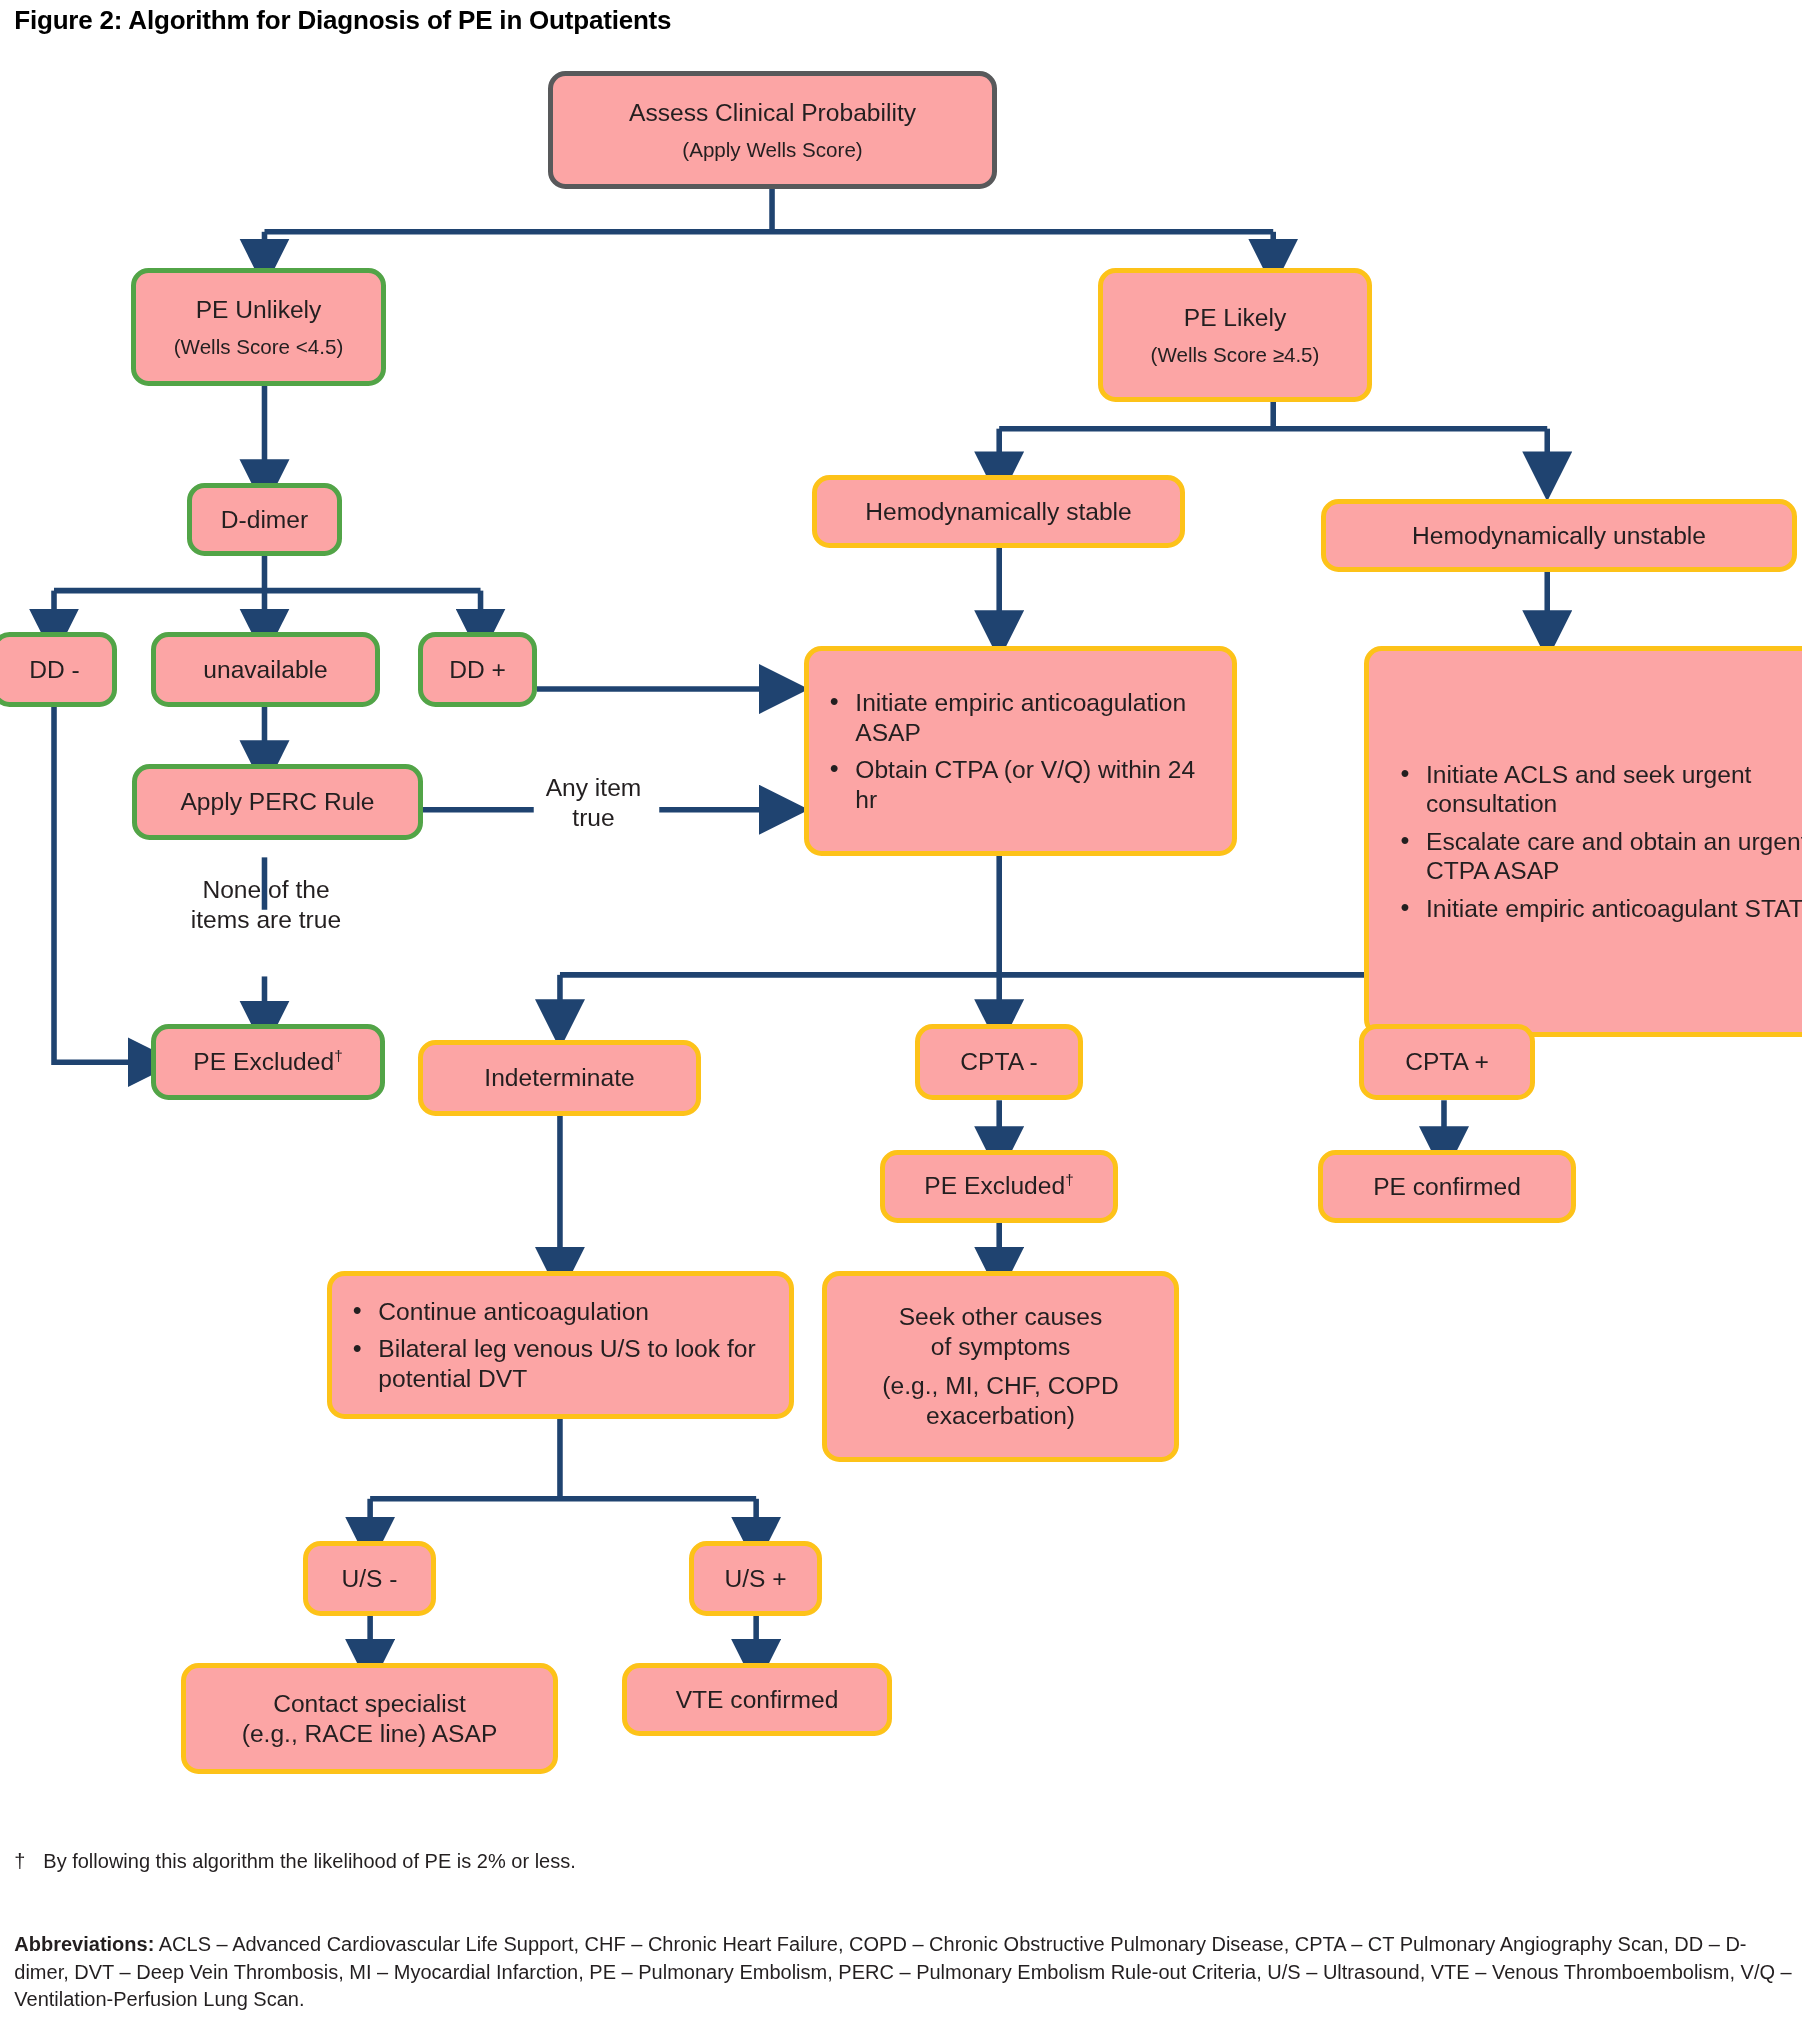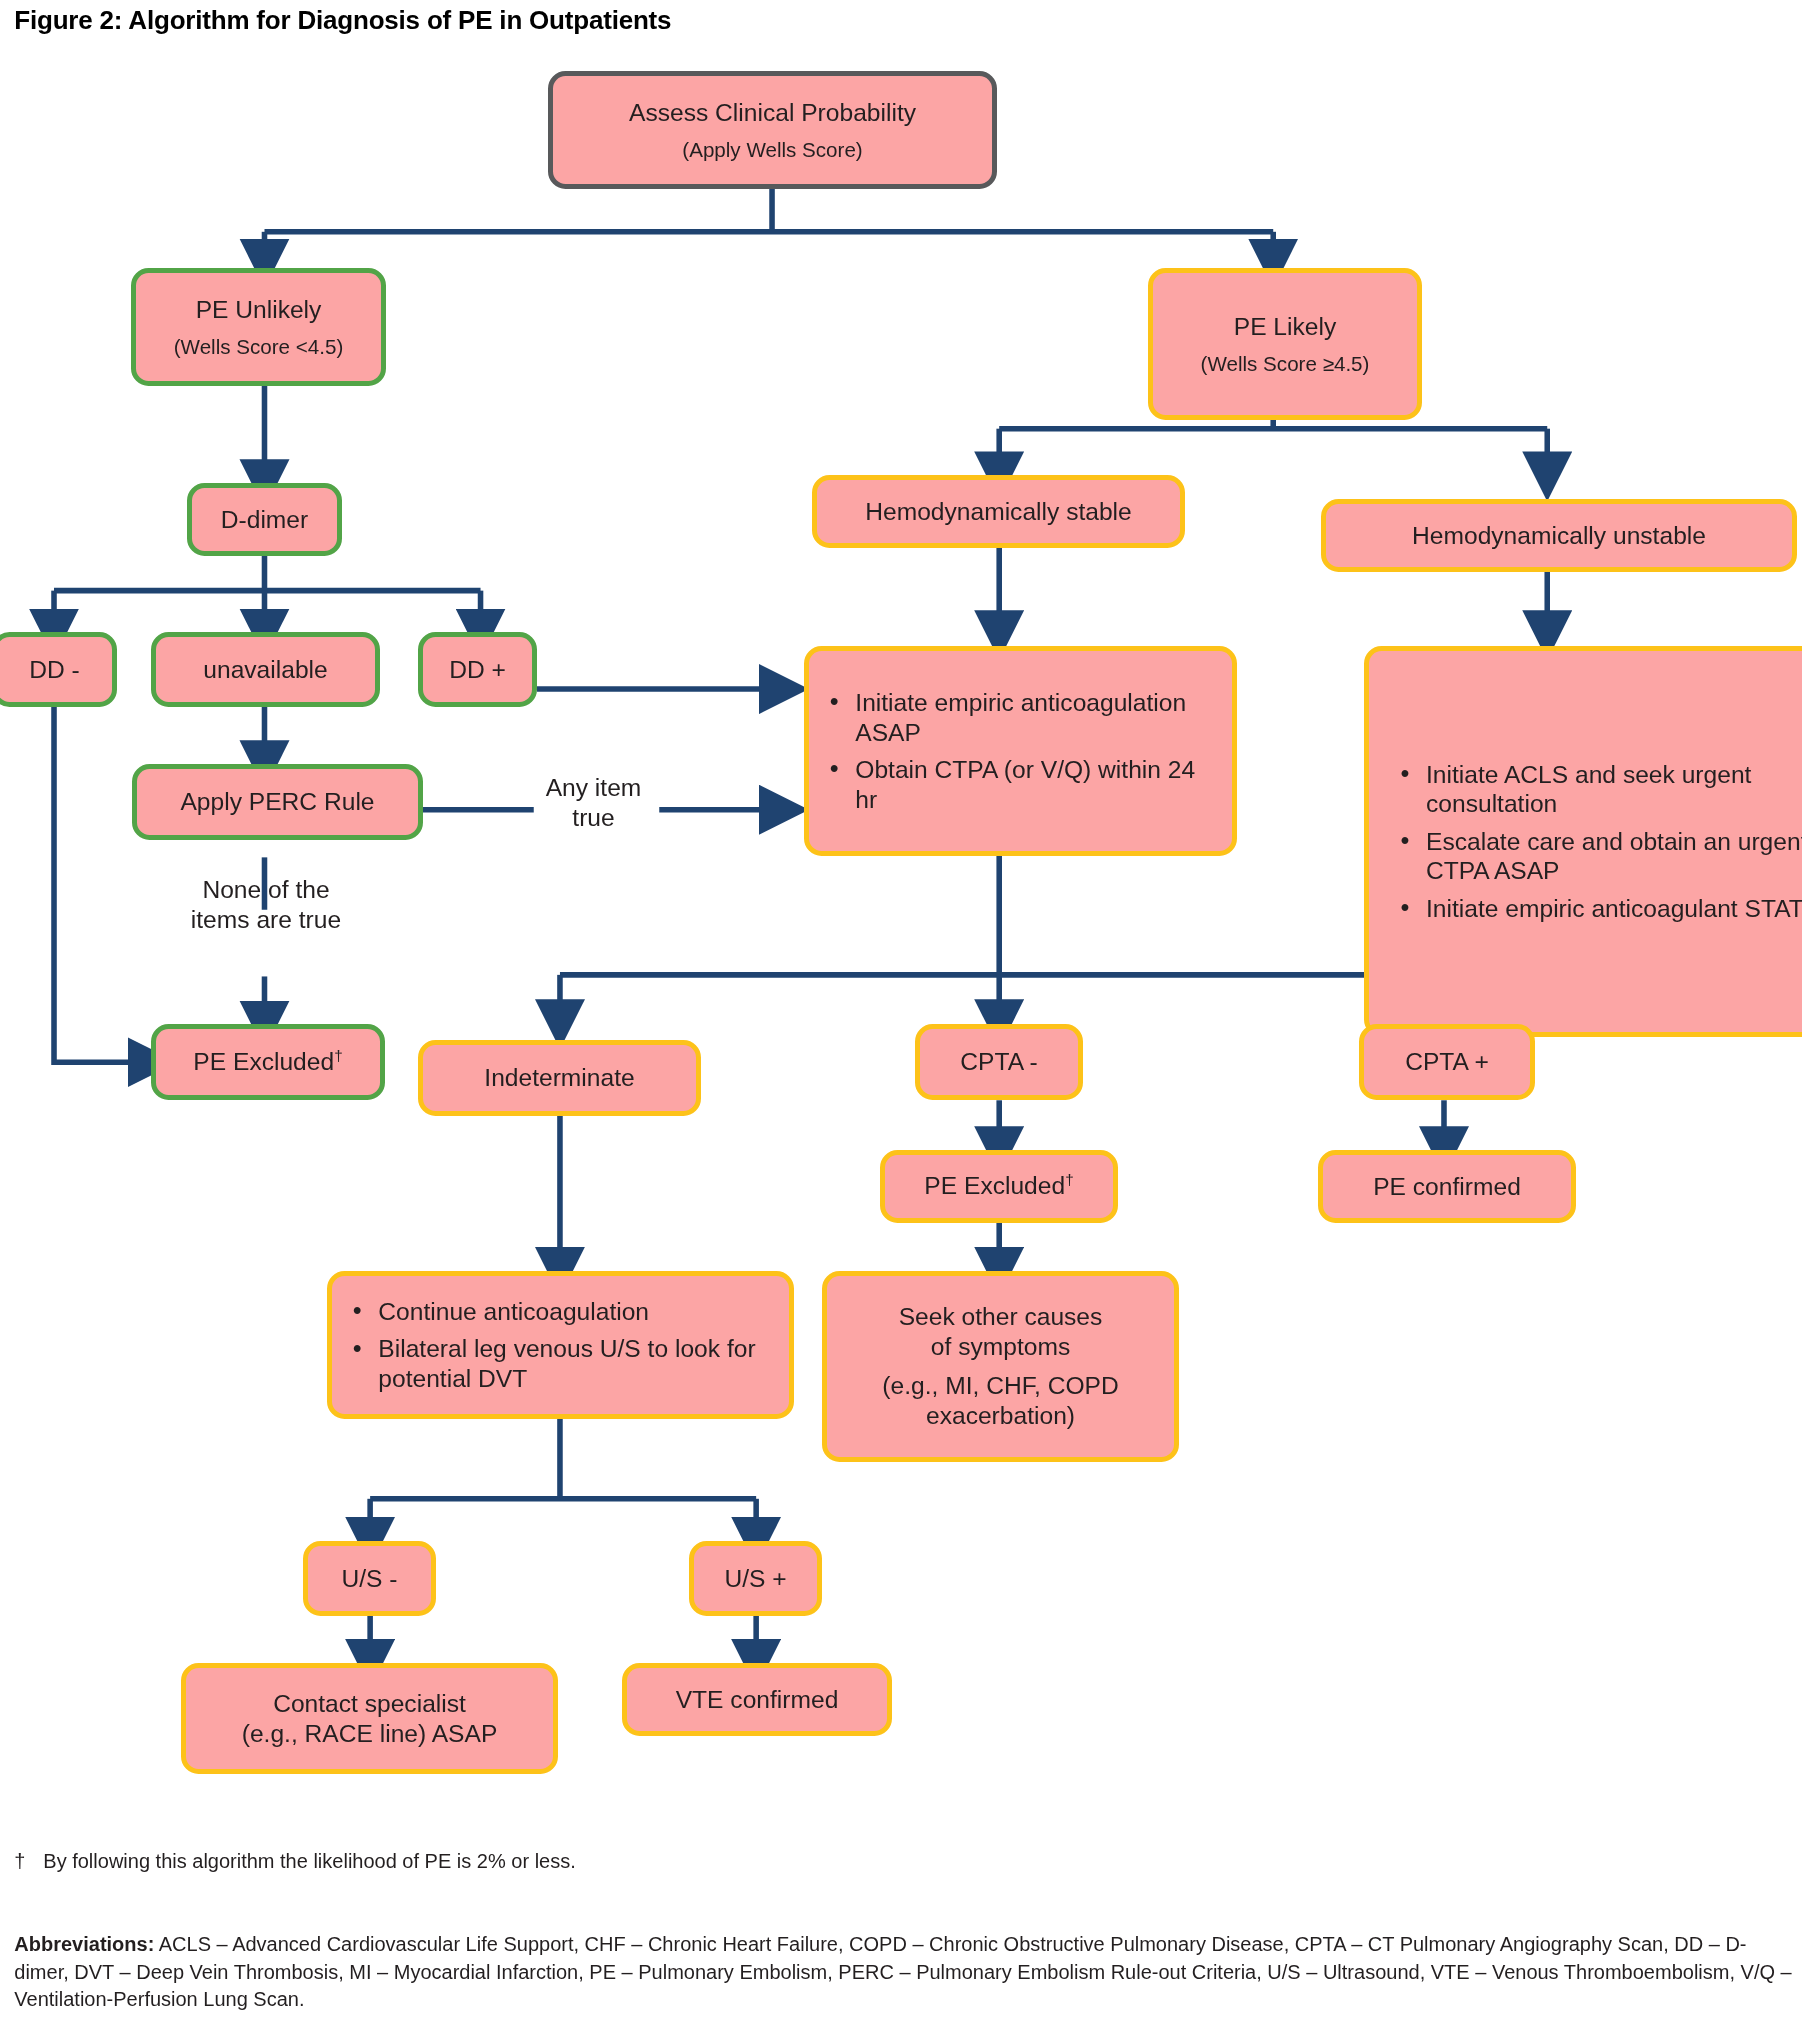--- a/index.html
+++ b/index.html
@@ -152,21 +152,21 @@
 <div class="node grey" style="left:548px;top:71px;width:449px;height:118px;">
   <div>Assess Clinical Probability</div>
   <div class="l2">(Apply Wells Score)</div>
 </div>
 
 <div class="node green" style="left:131px;top:268px;width:255px;height:118px;">
   <div>PE Unlikely</div>
   <div class="l2">(Wells Score &lt;4.5)</div>
 </div>
 
-<div class="node amber" style="left:1148px;top:268px;width:274px;height:152px;">
+<div class="node amber" style="left:1098px;top:268px;width:274px;height:134px;">
   <div>PE Likely</div>
   <div class="l2">(Wells Score ≥4.5)</div>
 </div>
 
 <div class="node green" style="left:187px;top:483px;width:155px;height:73px;">
   <div>D-dimer</div>
 </div>
 
 <div class="node green" style="left:-8px;top:632px;width:125px;height:75px;">
   <div>DD -</div>

